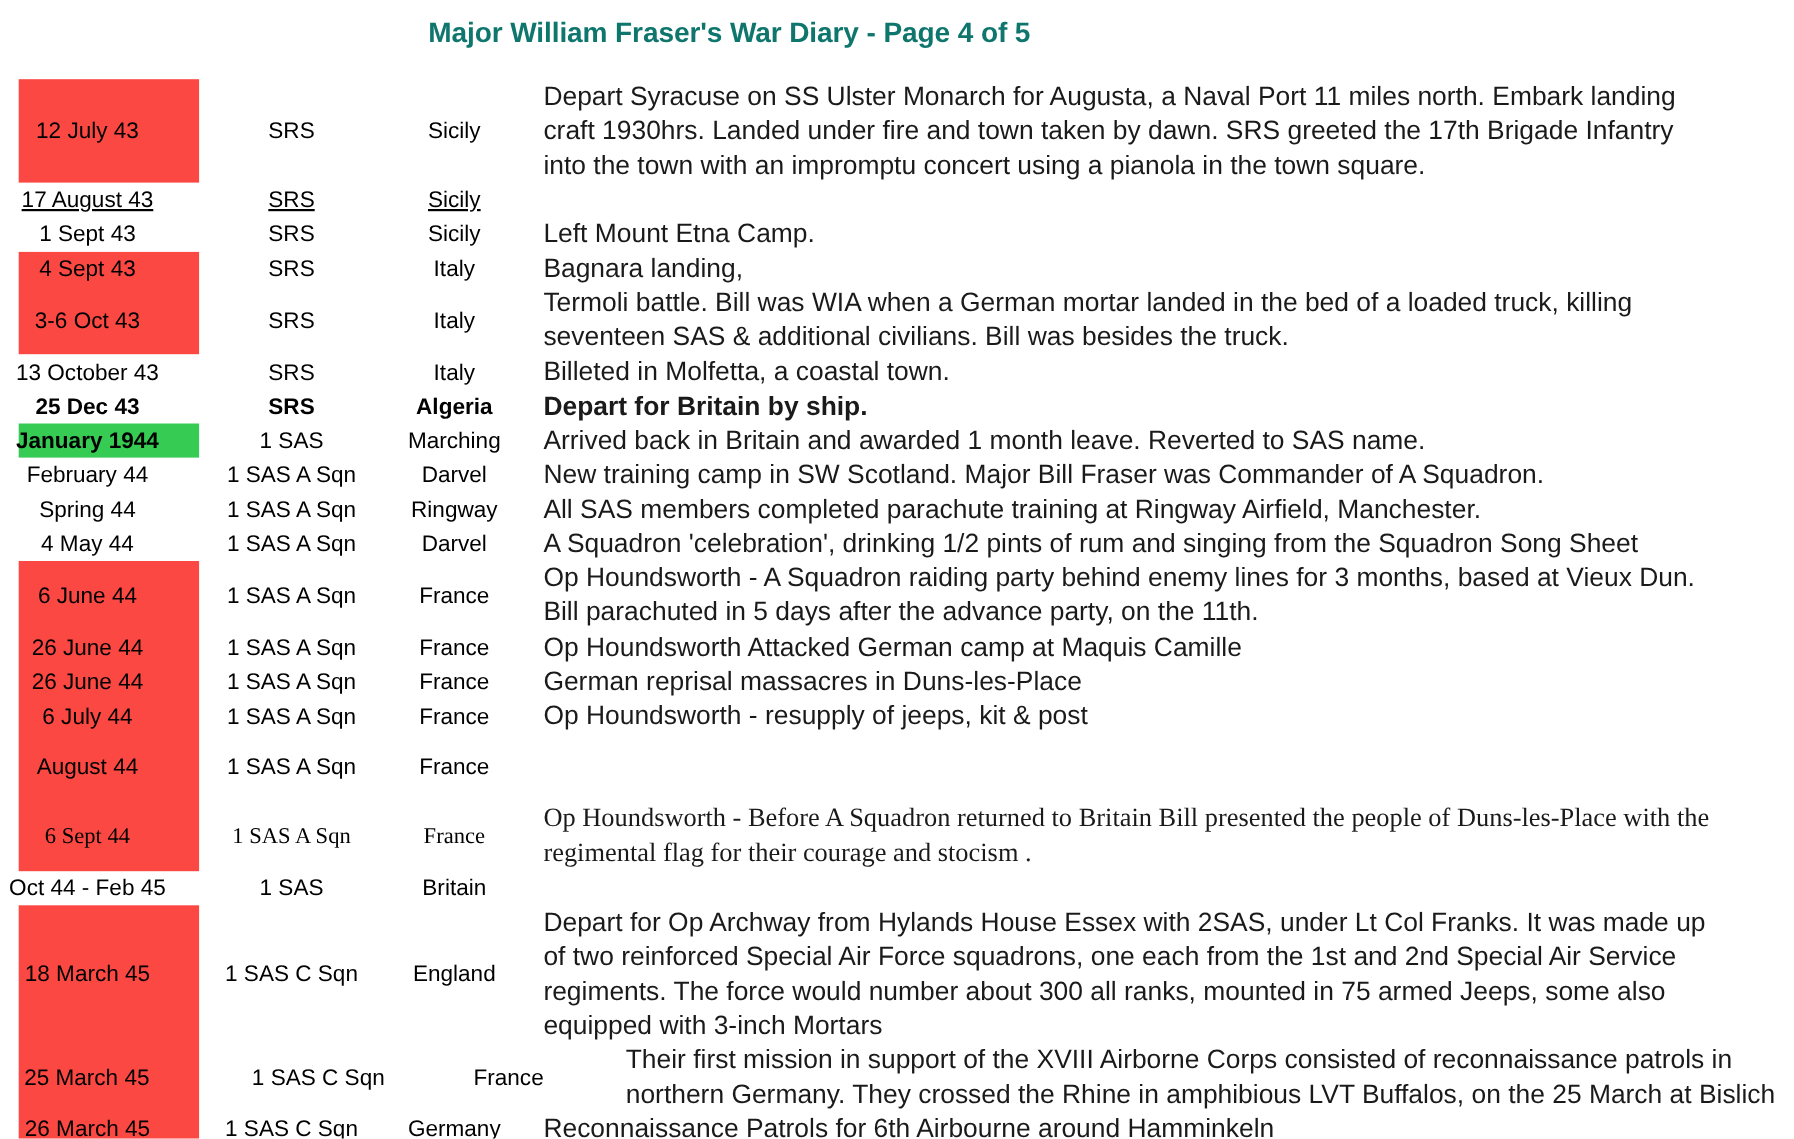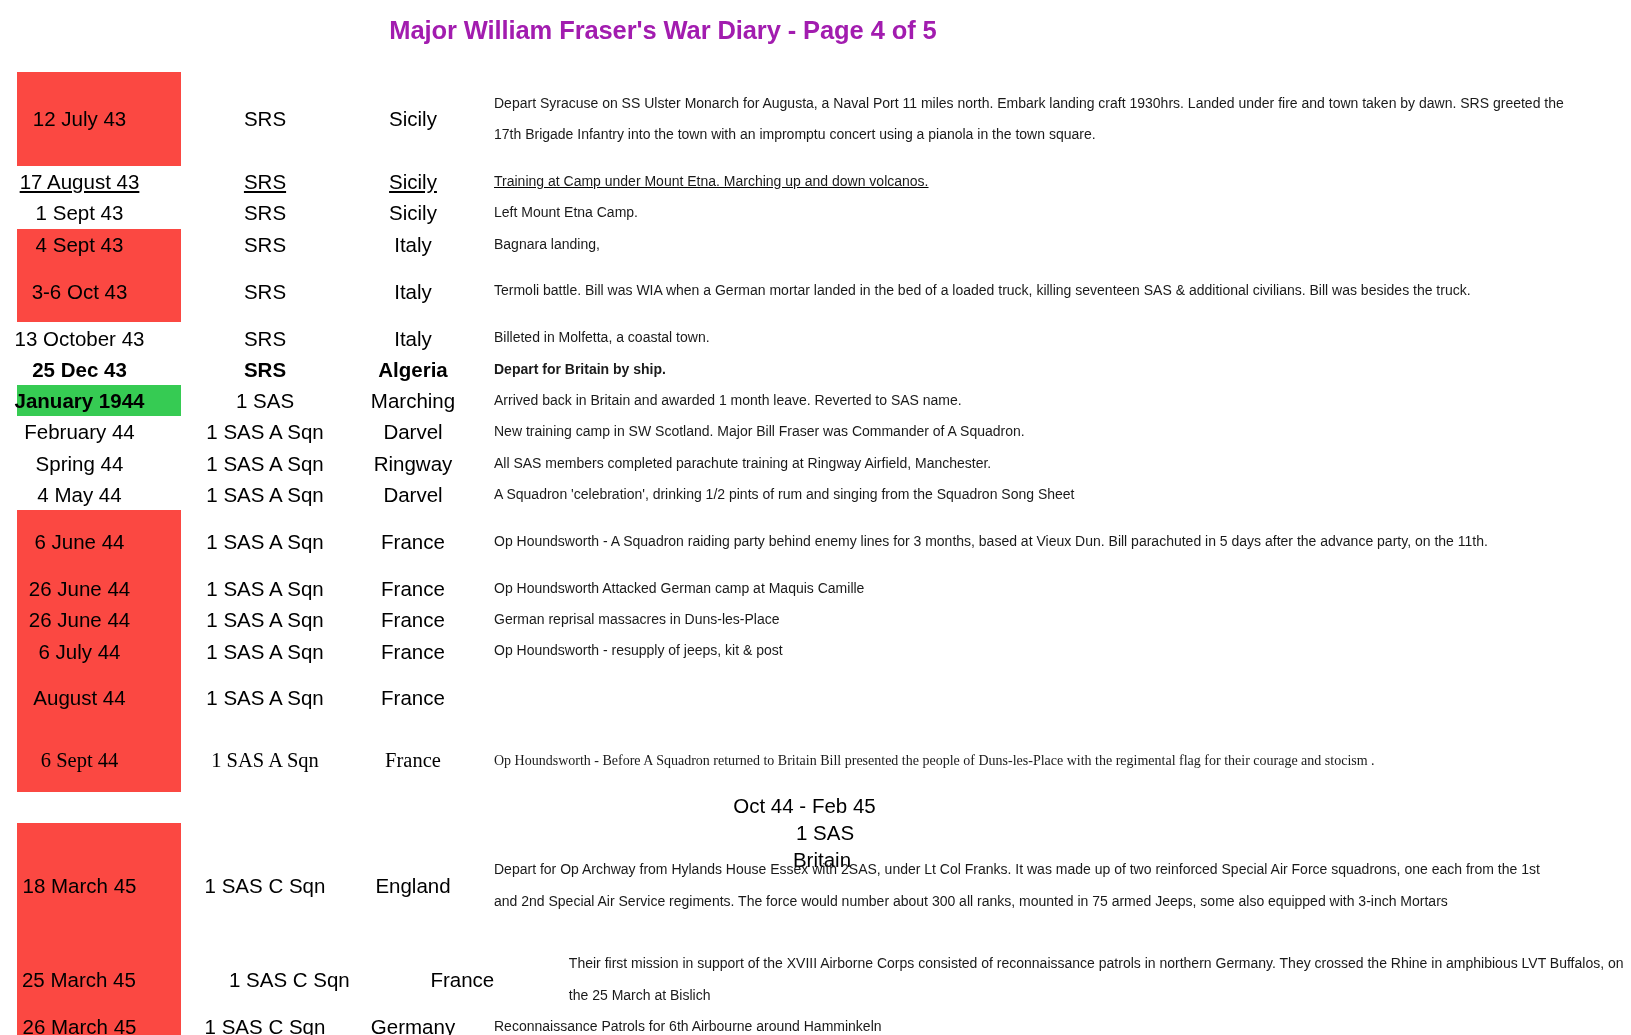--- a/index.html
+++ b/index.html
@@ -21,21 +21,21 @@
   
   #page-title {
     position: absolute;
     top: 16px;
     left: 0;
     width: 1326px;
     text-align: center;
     font-size: 25.5px;
     font-weight: bold;
     letter-spacing: -0.1px;
-    color: #a21caf;
+    color: #0f766e;
   }
 
   
   #highlight-layer {
     position: absolute;
     left: 0;
     top: 0;
     width: 1631px;
     height: 1035px;
     z-index: 0;
@@ -81,21 +81,21 @@
     margin-left: 13px;
     text-align: center;
     font-size: 20.5px;
     line-height: 1.32;
     white-space: nowrap;
   }
   .cell-description {
     margin-left: 11px;
     width: 1070px;
     text-align: left;
-    font-size: 14px;
+    font-size: 24px;
     line-height: 31.3px;
     color: #1a1a1a;
   }
 </style>
 </head>
 <body>
 
 <div id="page-title">Major William Fraser's War Diary - Page 4 of 5</div>
 
 <div id="highlight-layer">
@@ -110,21 +110,20 @@
     <div class="diary-row" style="top: 72px; height: 93.9px;">
       <div class="cell-date">12 July 43</div>
       <div class="cell-unit">SRS</div>
       <div class="cell-location">Sicily</div>
       <div class="cell-description">Depart Syracuse on SS Ulster Monarch for Augusta, a Naval Port 11 miles north. Embark landing craft 1930hrs. Landed under fire and town taken by dawn. SRS greeted the 17th Brigade Infantry into the town with an impromptu concert using a pianola in the town square.</div>
     </div>
     <div class="diary-row" style="top: 165.9px; height: 31.3px; text-decoration: underline;">
       <div class="cell-date">17 August 43</div>
       <div class="cell-unit">SRS</div>
       <div class="cell-location">Sicily</div>
-      <div class="cell-description">Training at Camp under Mount Etna. Marching up and down volcanos.</div>
     </div>
     <div class="diary-row" style="top: 197.2px; height: 31.3px;">
       <div class="cell-date">1 Sept 43</div>
       <div class="cell-unit">SRS</div>
       <div class="cell-location">Sicily</div>
       <div class="cell-description">Left Mount Etna Camp.</div>
     </div>
     <div class="diary-row" style="top: 228.5px; height: 31.3px;">
       <div class="cell-date">4 Sept 43</div>
       <div class="cell-unit">SRS</div>
@@ -201,21 +200,21 @@
       <div class="cell-date">August 44</div>
       <div class="cell-unit">1 SAS A Sqn</div>
       <div class="cell-location">France</div>
     </div>
     <div class="diary-row" style="top: 729.3px; height: 62.6px; font-family: Liberation Serif, serif;">
       <div class="cell-date">6 Sept 44</div>
       <div class="cell-unit">1 SAS A Sqn</div>
       <div class="cell-location">France</div>
       <div class="cell-description">Op Houndsworth - Before A Squadron returned to Britain Bill presented the people of Duns-les-Place with the regimental flag for their courage and stocism .</div>
     </div>
-    <div class="diary-row" style="top: 791.9px; height: 31.3px; flex-direction: column;">
+    <div class="diary-row" style="top: 791.9px; height: 31.3px;">
       <div class="cell-date">Oct 44 - Feb 45</div>
       <div class="cell-unit">1 SAS</div>
       <div class="cell-location">Britain</div>
       <div class="cell-description"></div>
     </div>
     <div class="diary-row" style="top: 823.2px; height: 125.2px;">
       <div class="cell-date">18 March 45</div>
       <div class="cell-unit">1 SAS C Sqn</div>
       <div class="cell-location">England</div>
       <div class="cell-description">Depart for Op Archway from Hylands House Essex with 2SAS, under Lt Col Franks. It was made up of two reinforced Special Air Force squadrons, one each from the 1st and 2nd Special Air Service regiments. The force would number about 300 all ranks, mounted in 75 armed Jeeps, some also equipped with 3-inch Mortars</div>

